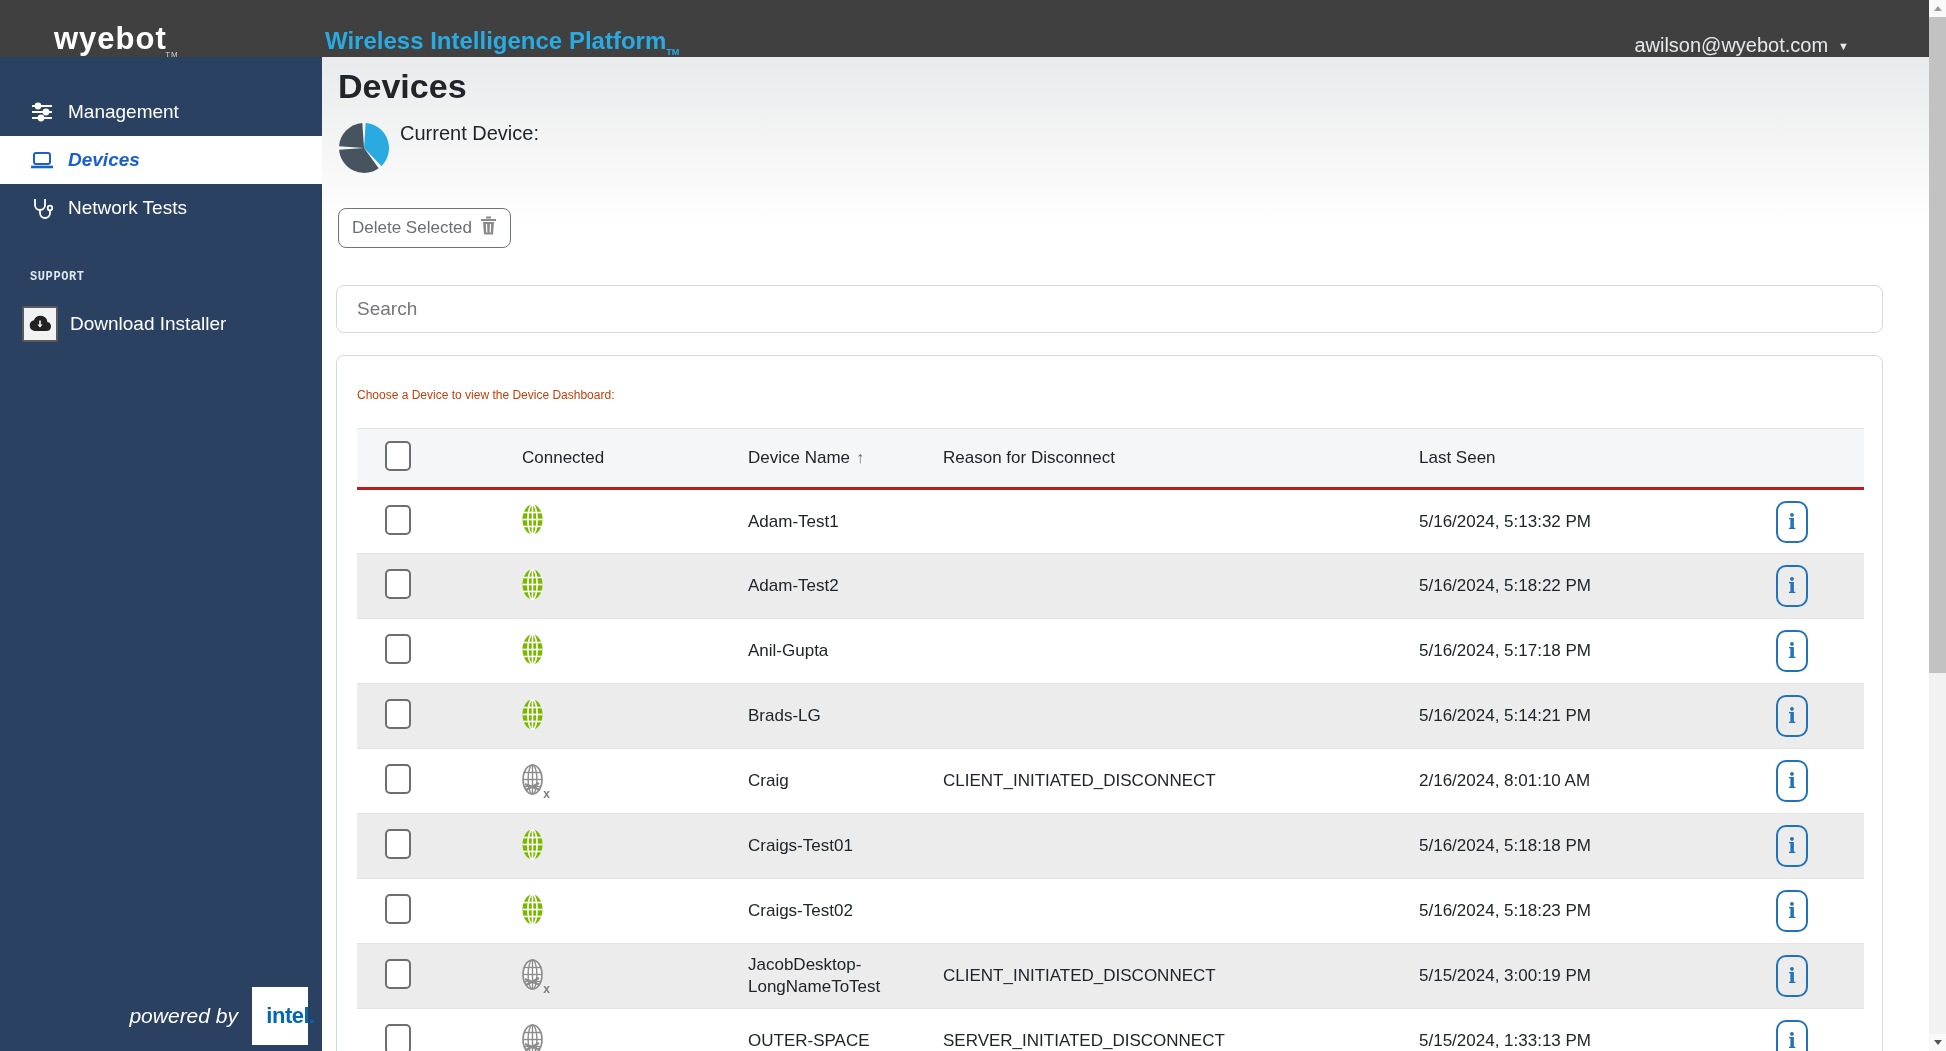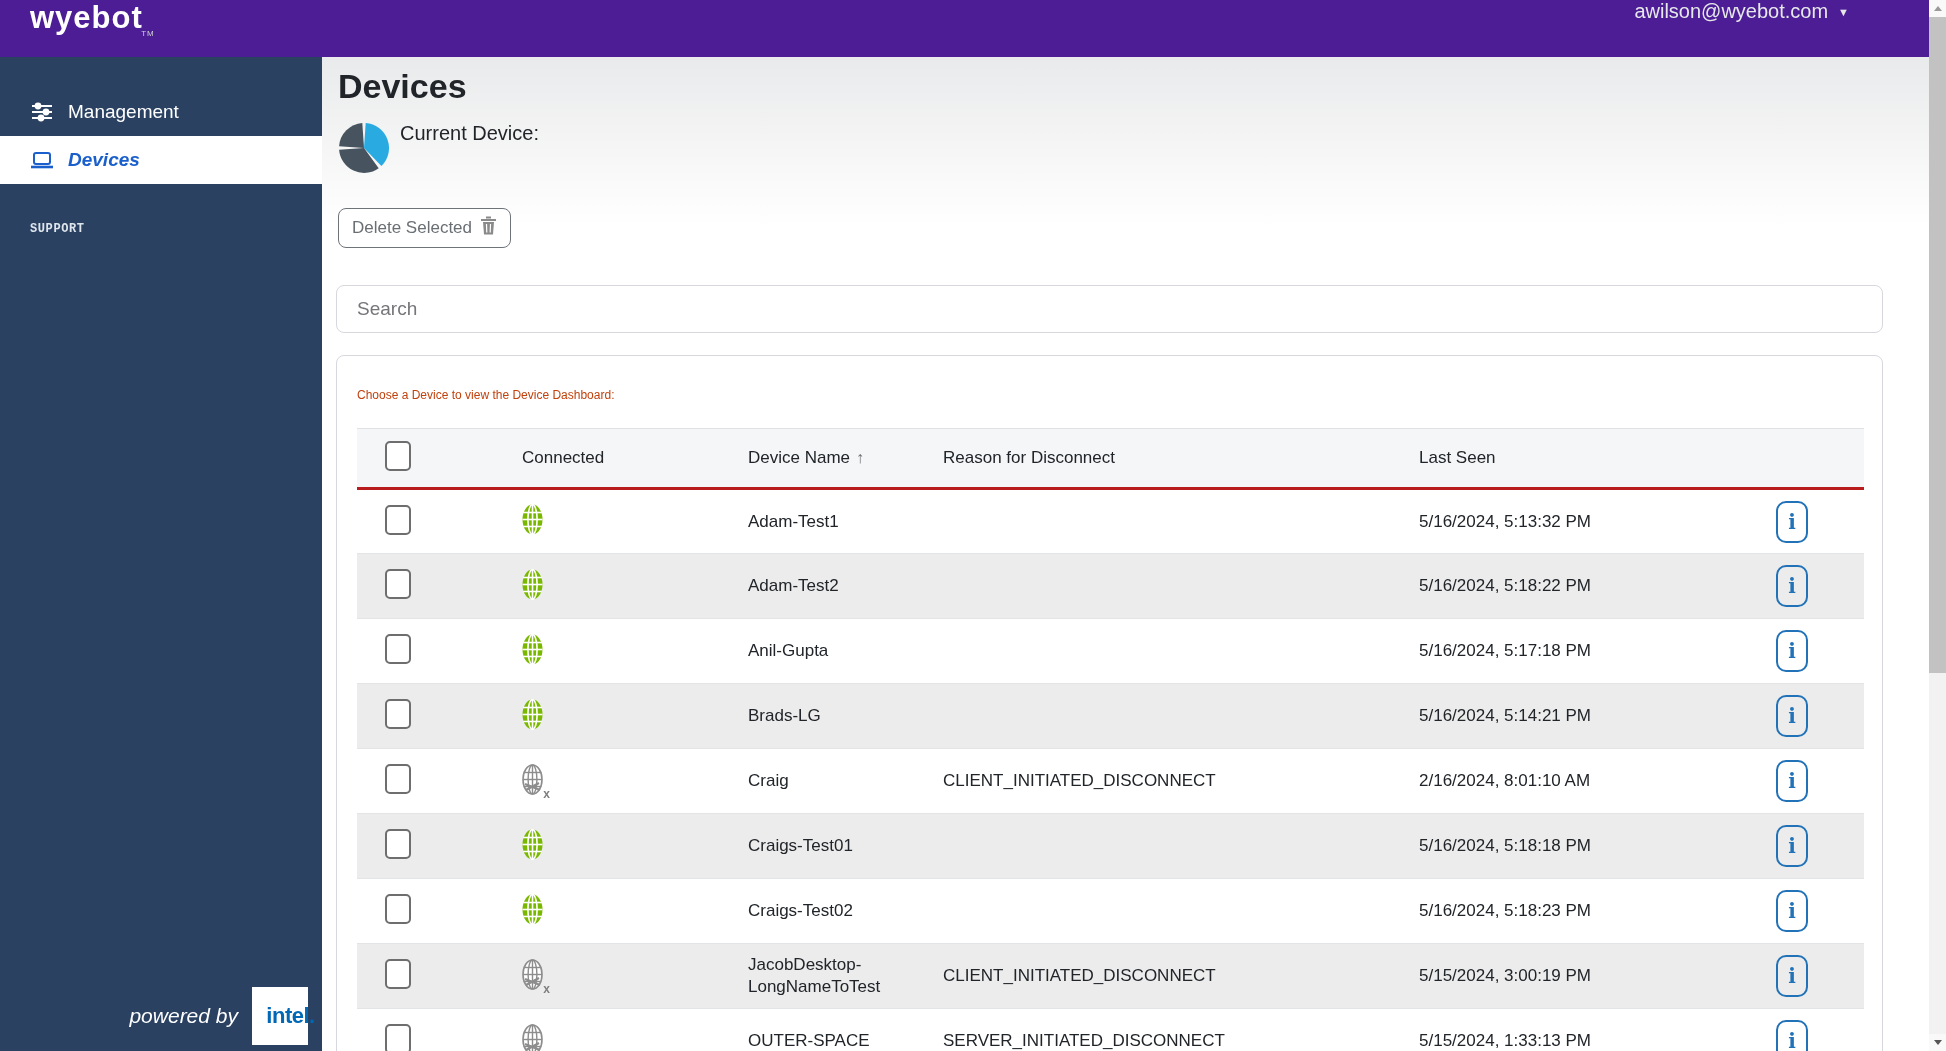--- a/index.html
+++ b/index.html
@@ -1,21 +1,21 @@
 <!DOCTYPE html>
 <html><head>
 <meta charset="utf-8">
 <style>
   * { margin:0; padding:0; box-sizing:border-box; }
   html,body { width:1946px; height:1051px; overflow:hidden; background:#fff;
               font-family:"Liberation Sans", sans-serif; }
 
   
   .topbar { position:absolute; top:0; left:0; width:1929px; height:57px;
-            background:#4c1d95; display:flex; align-items:flex-start; z-index:30; }
+            background:#404040; display:flex; align-items:flex-end; z-index:30;padding-left:24px; }
   .logo { margin-left:30px; color:#fff; font-size:31px; font-weight:700; letter-spacing:1px; position:relative; }
   .logo .tm { font-size:8px; font-weight:400; position:absolute; bottom:-2px; right:-12px; color:#cfd2d6; }
   .platform { position:absolute; left:325px; color:#29abe2; font-size:24px; font-weight:700; }
   .platform .tm { font-size:9px; vertical-align:sub; }
   .usermenu { position:absolute; right:80px; color:#e6e8ea; font-size:20px; cursor:pointer;
               display:flex; align-items:center; gap:10px; }
   .usermenu .caret { font-size:11px; color:#e6e8ea; }
 
   
   .sidebar { position:absolute; top:57px; left:0; width:322px; height:994px;
@@ -86,20 +86,23 @@
               border-top:5px solid #555; }
   .sb-thumb { position:absolute; top:17px; left:0; width:17px; height:656px; background:#c2c2c2; cursor:grab; }
 </style>
 </head>
 <body>
 
 <div class="topbar">
   <div class="logo">
     <span>wyebot</span><span class="tm">TM</span>
   </div>
+  <div class="platform">
+    <span>Wireless Intelligence Platform</span><span class="tm">TM</span>
+  </div>
   <div class="usermenu">
     <span>awilson@wyebot.com</span>
     <span class="caret">▼</span>
   </div>
 </div>
 
 <div class="sidebar">
   <div class="nav">
     <div class="nav-item">
       <span class="nicon">
@@ -118,24 +121,44 @@
     </div>
     <div class="nav-item active">
       <span class="nicon">
         <svg width="24" height="20" viewBox="0 0 24 20" fill="none" stroke="#1a5fcc" stroke-width="2">
           <rect x="4" y="3" width="16" height="11" rx="2"></rect>
             <line x1="1" y1="17" x2="23" y2="17" stroke-width="2.6"></line>
           </svg>
       </span>
       <span>Devices</span>
     </div>
+    <div class="nav-item">
+      <span class="nicon">
+        <svg width="22" height="22" viewBox="0 0 22 22" fill="none" stroke="#fff" stroke-width="1.8">
+          <path d="M4 2v6a5 5 0 0 0 10 0V2"></path>
+            <path d="M9 13v3a5 5 0 0 0 10 0v-2"></path>
+            <circle cx="19" cy="11" r="2.3"></circle>
+          </svg>
+      </span>
+      <span>Network Tests</span>
+    </div>
   </div>
 
   <div class="support-h">SUPPORT</div>
 
+  <div class="dl-row">
+    <span class="dl-icon">
+      <svg width="24" height="18" viewBox="0 0 24 18" fill="#222">
+        <path d="M19.4 7.1A7 7 0 0 0 5.9 5.2 5.5 5.5 0 0 0 6.5 16h12a4.5 4.5 0 0 0 .9-8.9z"></path>
+        <path d="M12 5.5v6" stroke="#f2f2f2" stroke-width="1.6"></path>
+        <path d="M9.4 9.6L12 12.4l2.6-2.8z" fill="#f2f2f2"></path>
+        </svg>
+    </span>
+    <span>Download Installer</span>
+  </div>
 
   <div class="powered">
     <span class="ptxt">powered by</span>
     <span class="intelbox">
       <span>intel.</span>
     </span>
   </div>
 </div>
 
 <div class="main">

